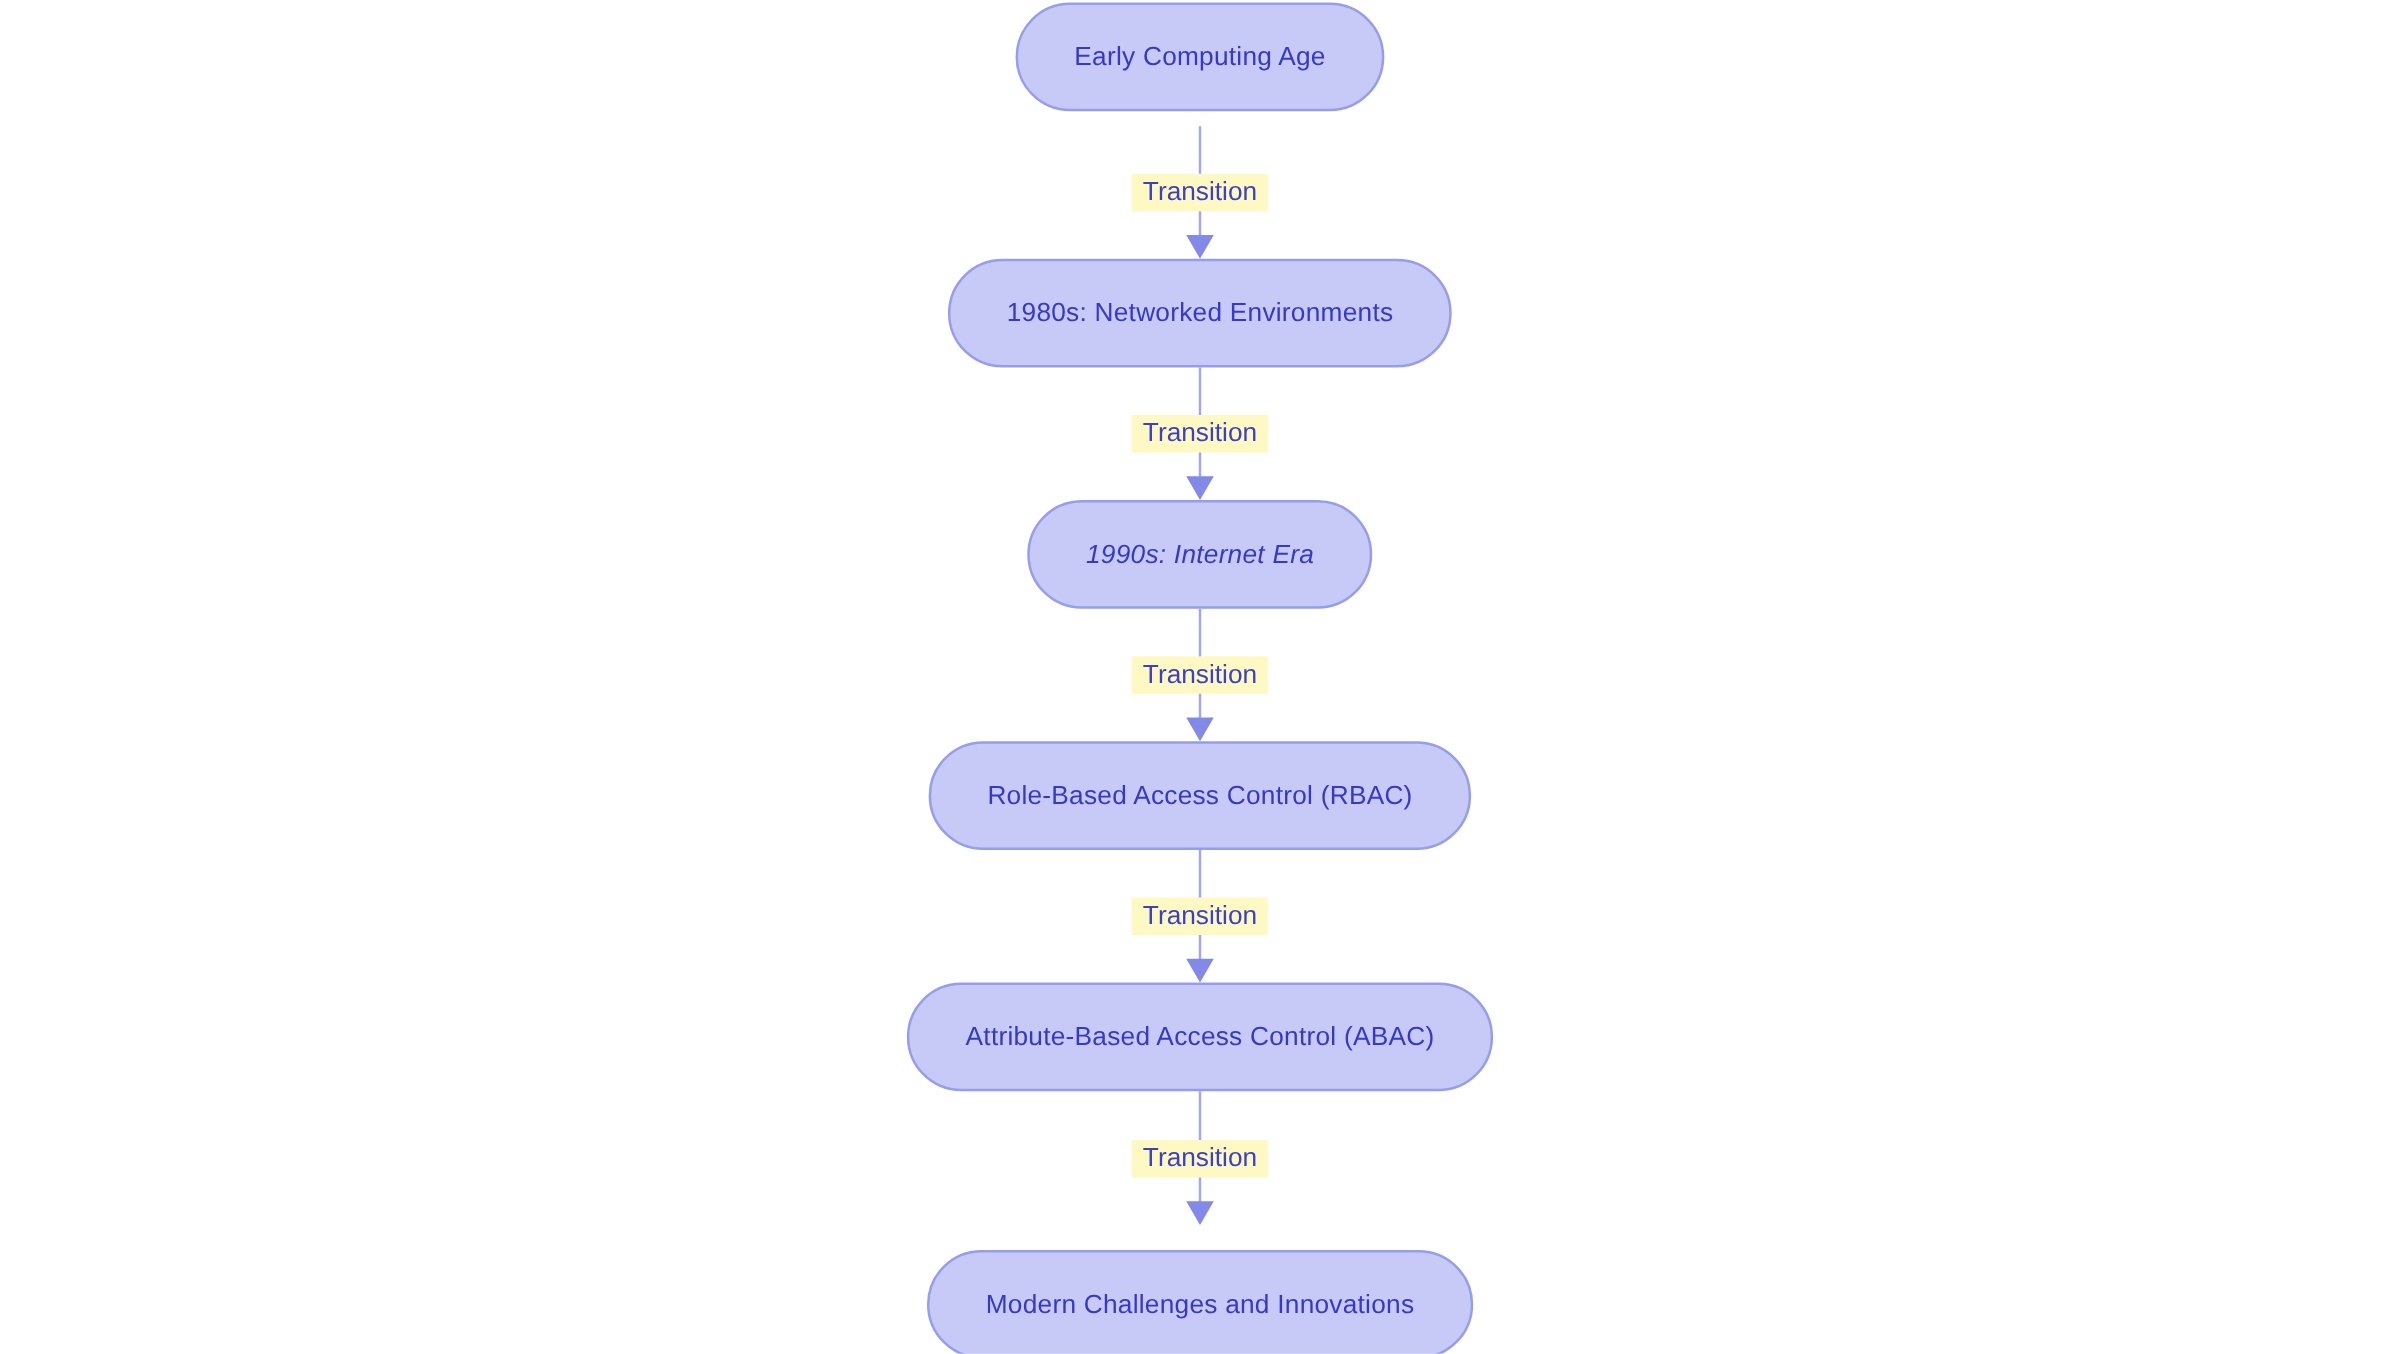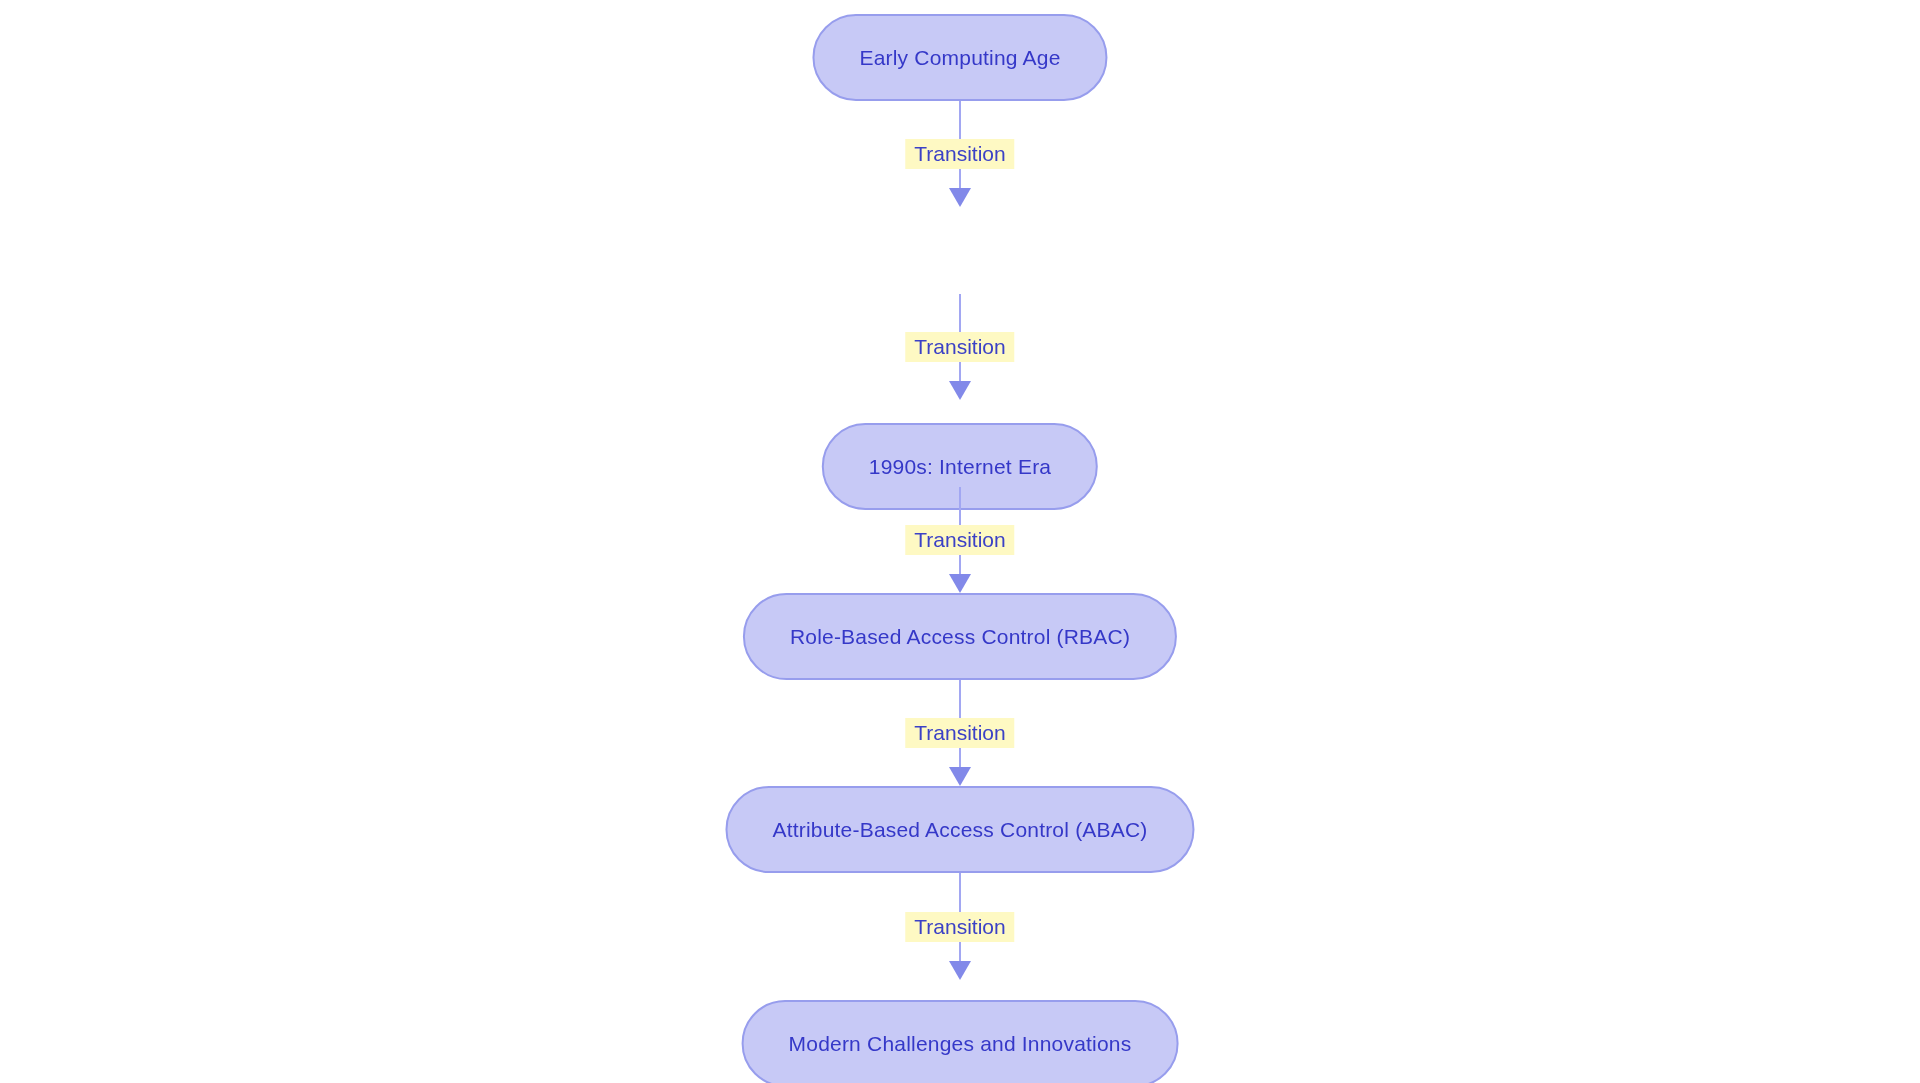--- a/index.html
+++ b/index.html
@@ -68,38 +68,41 @@
     color: #3b41c6;
     font-size: 21px;
     white-space: nowrap;
   }
 </style>
 </head>
 <body>
 
 <div class="canvas">
 
-  <div class="node" style="top: 14px;">
+  <div class="node" style="top: 2px;">
     <span>Early Computing Age</span>
   </div>
 
   <div class="connector" style="top: 101px; height: 106px;">
     <div class="connector-line"></div>
     <div class="connector-arrow"></div>
     <div class="edge-label">Transition</div>
   </div>
 
+  <div class="node" style="top: 207px;">
+    <span>1980s: Networked Environments</span>
+  </div>
 
   <div class="connector" style="top: 294px; height: 106px;">
     <div class="connector-line"></div>
     <div class="connector-arrow"></div>
     <div class="edge-label">Transition</div>
   </div>
 
-  <div class="node" style="top: 423px;">
+  <div class="node" style="top: 400px; font-style: italic;">
     <span>1990s: Internet Era</span>
   </div>
 
   <div class="connector" style="top: 487px; height: 106px;">
     <div class="connector-line"></div>
     <div class="connector-arrow"></div>
     <div class="edge-label">Transition</div>
   </div>
 
   <div class="node" style="top: 593px;">

